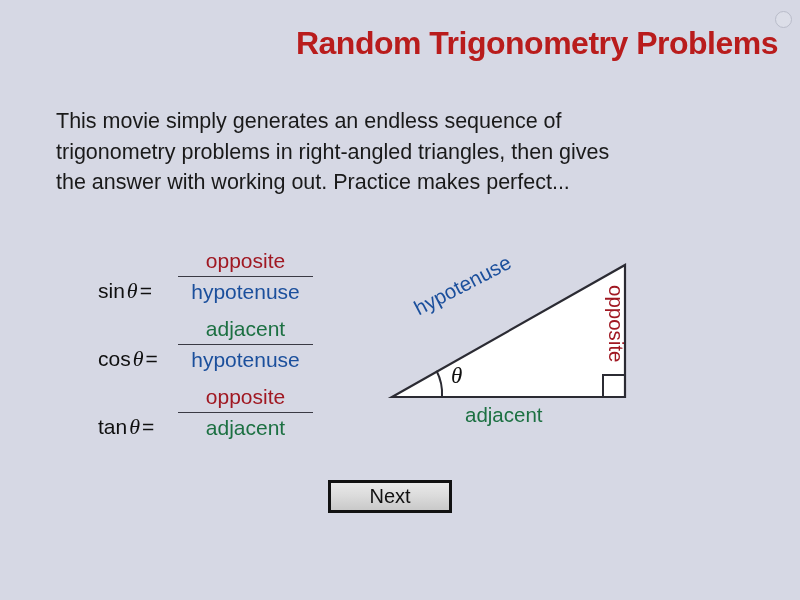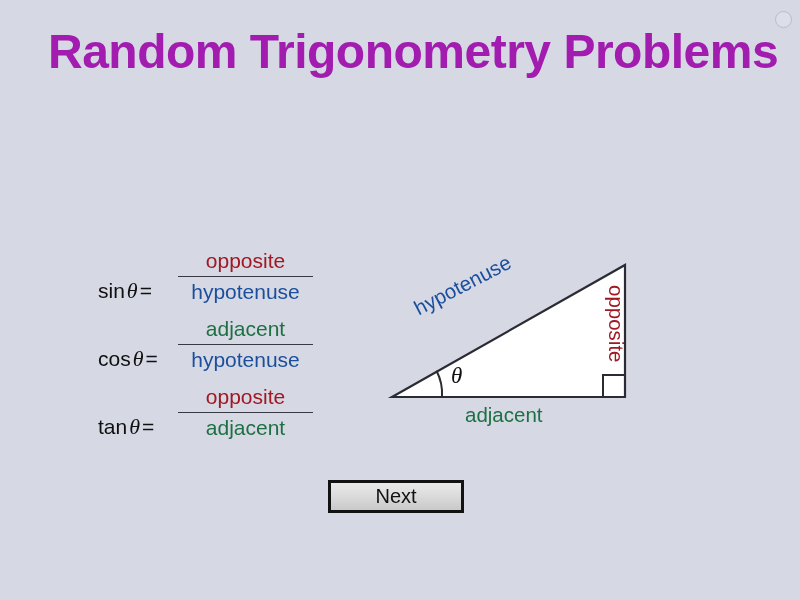--- a/index.html
+++ b/index.html
@@ -33,26 +33,27 @@
     border: 1px solid #b9bcc9;
     box-sizing: border-box;
   }
 
   
   #title {
     position: absolute;
     left: 48px;
     top: 27px;
     width: 730px;
-    font-size: 48px;
+    font-size: 32px;
     font-weight: bold;
-    color: #a21caf;
+    color: #b91c1c;
     letter-spacing: -0.5px;
     line-height: 1.05;
     white-space: nowrap;
+    text-align: right;
   }
 
   
   #intro {
     position: absolute;
     left: 56px;
     top: 106px;
     width: 700px;
     font-size: 21.5px;
     color: #1a1a1a;
@@ -151,21 +152,21 @@
     font-style: italic;
     font-size: 23px;
     color: #101010;
   }
 
   
   #next-button {
     position: absolute;
     left: 328px;
     top: 480px;
-    width: 136px;
+    width: 124px;
     height: 33px;
     box-sizing: border-box;
     border: 3px solid #121212;
     background: linear-gradient(to bottom, #e9e9e9 0%, #dcdcdc 45%, #c9c9c9 100%);
     display: flex;
     align-items: center;
     justify-content: center;
     cursor: pointer;
   }
   #next-button-label {
@@ -175,20 +176,25 @@
 </style>
 </head>
 <body>
 
 <div id="slide">
 
   <div id="corner-button"></div>
 
   <div id="title">Random Trigonometry Problems</div>
 
+  <div id="intro">
+    <div>This movie simply generates an endless sequence of</div>
+    <div>trigonometry problems in right-angled triangles, then gives</div>
+    <div>the answer with working out. Practice makes perfect...</div>
+  </div>
 
   <div id="formulas">
 
     <div class="formula-row">
       <div class="fn-label">
         <span>sin</span><span class="theta">θ</span><span>=</span>
       </div>
       <div class="fraction">
         <div class="numer c-opp">opposite</div>
         <div class="frac-bar"></div>

